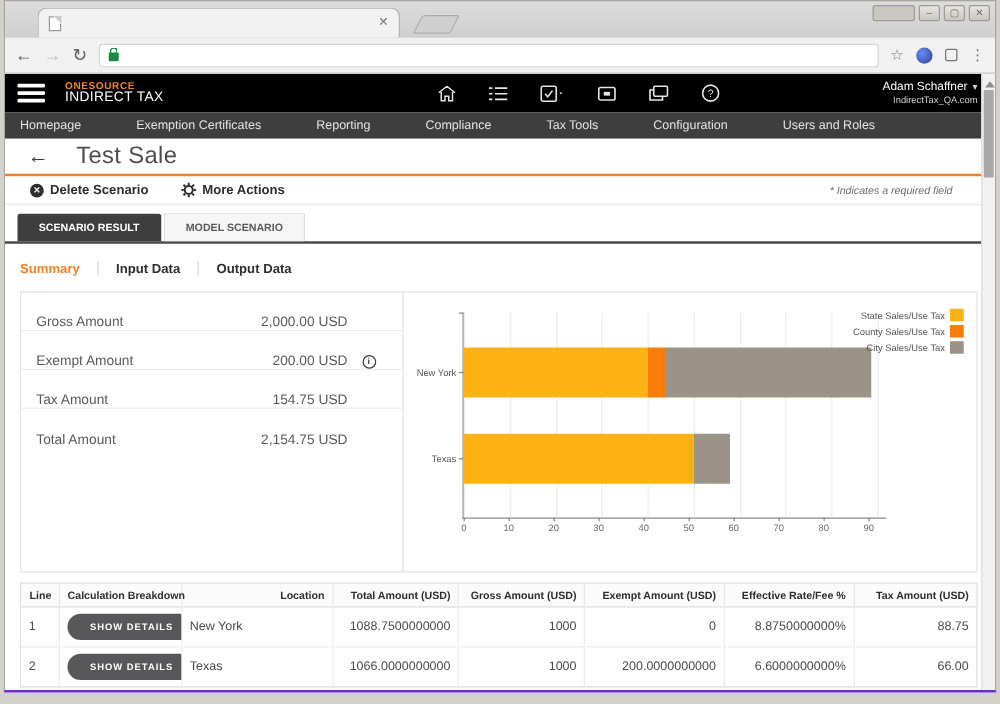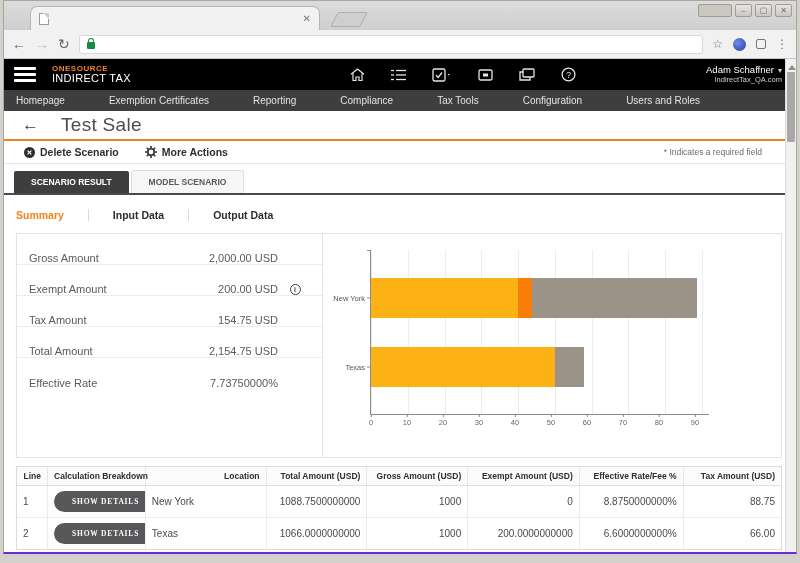--- a/index.html
+++ b/index.html
@@ -58,31 +58,31 @@
 
   
   .pagetitle { height:30px; display:flex; align-items:center; padding:0 18px; border-bottom:2px solid #f08121; background:#fff; }
   .backarrow { font-size:17px; color:#3d3d3d; margin-right:22px; }
   .ptitle { font-size:19px; color:#4d4d4d; font-weight:300; letter-spacing:.3px; }
 
   
   .actionsrow { height:23px; display:flex; align-items:center; padding:0 20px; border-bottom:1px solid #e8e8e8; }
   .action { display:flex; align-items:center; gap:5px; font-size:10.5px; font-weight:bold; color:#2e2e2e; margin-right:26px; }
   .circle-x { width:11px; height:11px; border-radius:50%; background:#2e2e2e; color:#fff; font-size:7px; line-height:11px; text-align:center; font-weight:bold; }
-  .required-note { margin-left:auto; margin-right:14px; font-size:8.5px; color:#6b6b6b; }
+  .required-note { margin-left:auto; margin-right:14px; font-size:8.5px; font-style:italic; color:#6b6b6b; }
 
   
   .tabsrow { display:flex; align-items:flex-end; padding:6px 10px 0 10px; border-bottom:2px solid #4a4a4a; gap:2px; }
   .rtab { font-size:8.5px; font-weight:bold; padding:6px 17px; border-radius:2px 2px 0 0; }
   .rtab.inactive { background:#f6f6f6; border:1px solid #dedede; border-bottom:none; color:#5a5a5a; }
   .rtab.active { background:#3e3e3e; color:#fff; }
 
   
   .subtabs { display:flex; align-items:center; padding:14px 0 12px 12px; }
-  .subtab { font-size:10.5px; font-weight:bold; color:#2e2e2e; padding:0 24px; border-left:1px solid #d9d9d9; }
+  .subtab { font-size:10.5px; font-weight:bold; color:#2e2e2e; padding:0 14px; border-left:1px solid #d9d9d9; }
   .subtab:first-child { border-left:none; padding-left:0; }
   .subtab.active { color:#f58220; }
 
   
   .contentrow { display:flex; margin:0 14px 0 12px; border:1px solid #e3e3e3; height:225px; }
   .summary { width:306px; border-right:1px solid #e3e3e3; }
   .srow { display:flex; align-items:flex-end; height:31px; border-bottom:1px solid #ececec; padding:0 10px 0 12px; }
   .srow:last-child { border-bottom:none; }
   .slabel { flex:1; font-size:11px; color:#5a5a5a; }
   .svalue { font-size:11px; color:#5a5a5a; text-align:right; }
@@ -109,21 +109,21 @@
   .xtick::before { content:""; position:absolute; left:50%; top:-4px; width:1px; height:3px; background:#8a8a8a; }
 
   
   .tablewrap { margin:8px 14px 0 12px; border:1px solid #dcdcdc; }
   table { width:100%; border-collapse:collapse; table-layout:fixed; }
   th { font-size:8.5px; color:#2e2e2e; padding:4px 6px; border-left:1px solid #e6e6e6; background:#fbfbfb; border-bottom:1px solid #e0e0e0; text-align:right; white-space:nowrap; }
   td { font-size:10px; color:#4a4a4a; padding:5px 6px; border-left:1px solid #ececec; border-bottom:1px solid #ececec; background:#fff; white-space:nowrap; overflow:hidden; }
   th:first-child, td:first-child { border-left:none; }
   tr:last-child td { border-bottom:none; }
   .num { text-align:right; }
-  .show-details { background:#58585a; color:#fff; font-size:7.5px; font-weight:bold; letter-spacing:.8px; border:none; border-radius:12px; padding:6px 18px; font-family:Liberation Serif, serif; }
+  .show-details { background:#58585a; color:#fff; font-size:7.5px; font-weight:bold; letter-spacing:.8px; border:none; border-radius:12px; padding:6px 18px; font-family:Liberation Sans, sans-serif; }
 </style>
 </head>
 <body>
 
 <div class="window">
 
   <div class="titlebar">
     <div class="tab">
       <span class="doc-icon"></span>
       <span class="tab-close">✕</span>
@@ -281,28 +281,37 @@
         <div class="srow">
           <span class="slabel">Tax Amount</span>
           <span class="svalue">154.75 USD</span>
           <span class="sicon"></span>
         </div>
         <div class="srow">
           <span class="slabel">Total Amount</span>
           <span class="svalue">2,154.75 USD</span>
           <span class="sicon"></span>
         </div>
-        <div class="srow">
-          <span class="slabel">Effective Rate</span>
-          <span class="svalue">7.73750000%</span>
-          <span class="sicon"></span>
-        </div>
       </div>
 
       <div class="chartpanel">
+        <div class="legend">
+          <div class="legend-item">
+            <span class="legend-label">State Sales/Use Tax</span>
+            <span class="swatch" style="background: rgb(252, 178, 20);"></span>
+          </div>
+          <div class="legend-item">
+            <span class="legend-label">County Sales/Use Tax</span>
+            <span class="swatch" style="background: rgb(248, 125, 9);"></span>
+          </div>
+          <div class="legend-item">
+            <span class="legend-label">City Sales/Use Tax</span>
+            <span class="swatch" style="background: rgb(156, 147, 136);"></span>
+          </div>
+        </div>
         <div class="plot">
           <div class="plot-inner">
             <div>
                 <div class="gridline" style="left: 0%;"></div>
                 <div class="gridline" style="left: 11.1111%;"></div>
                 <div class="gridline" style="left: 22.2222%;"></div>
                 <div class="gridline" style="left: 33.3333%;"></div>
                 <div class="gridline" style="left: 44.4444%;"></div>
                 <div class="gridline" style="left: 55.5556%;"></div>
                 <div class="gridline" style="left: 66.6667%;"></div>

